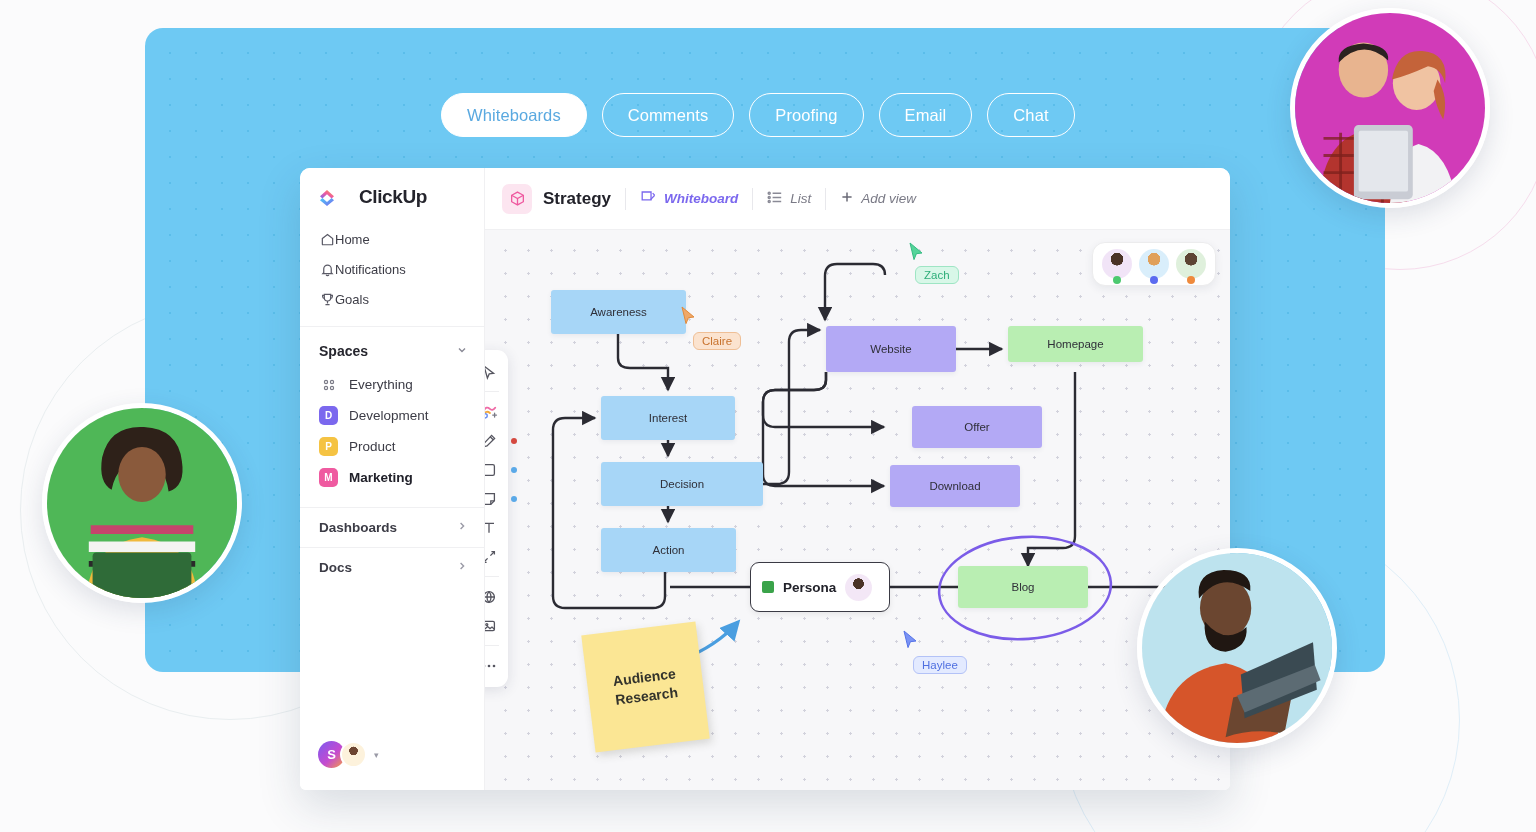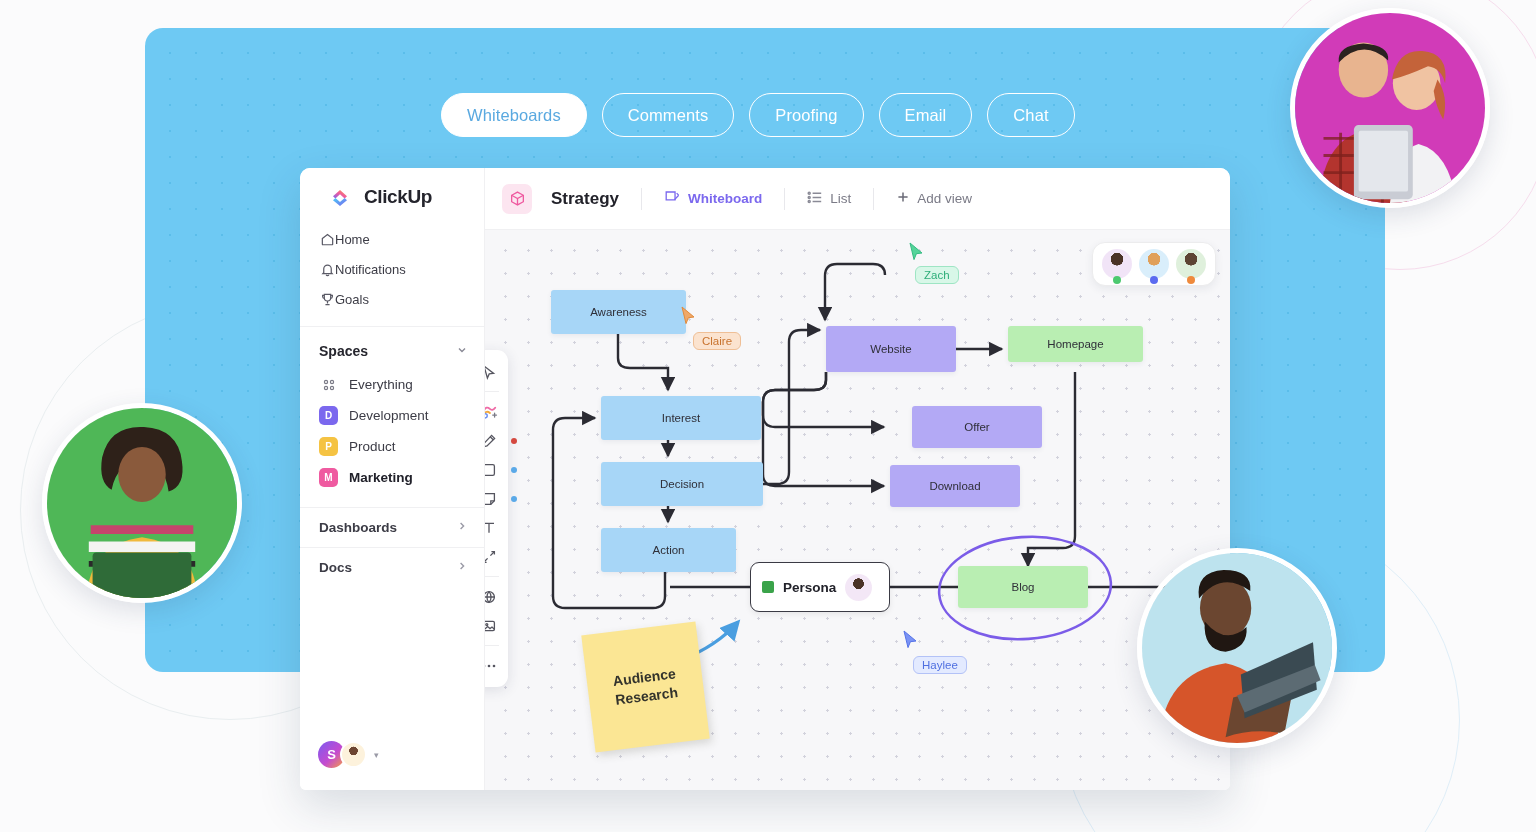--- a/index.html
+++ b/index.html
@@ -55,21 +55,21 @@
     box-shadow: 0 16px 44px rgba(40,60,90,.16);
     display: flex; overflow: hidden; z-index: 6;
   }
 
   
   .sidebar {
     width: 185px; flex: 0 0 185px; height: 100%;
     background: #ffffff; border-right: 1px solid #f0f0f2;
     display: flex; flex-direction: column; position: relative;
   }
-  .logo-row { display: flex; align-items: center; gap: 14px; padding: 18px 0 16px 30px; }
+  .logo-row { display: flex; align-items: center; gap: 22px; padding: 18px 0 16px 17px; }
   .logo-mark { width: 20px; height: 20px; position: relative; }
   .logo-text { font-size: 19px; font-weight: bold; color: #24242c; letter-spacing: -.4px; }
 
   .nav-item {
     display: flex; align-items: center; gap: 0;
     padding: 7px 0 7px 19px; font-size: 13px; color: #3c3c46; cursor: pointer;
   }
   .nav-item .ico { width: 16px; height: 16px; flex: 0 0 16px; display:flex; align-items:center; justify-content:center; }
 
   .divider { height: 1px; background: #f0f0f2; margin: 12px 0 0 0; }
@@ -107,29 +107,29 @@
   .av.photo2 {
     margin-left: -7px; background: radial-gradient(circle at 50% 34%, #6d4531 0 22%, #fdf2dc 23% 100%);
     border: 2px solid #fff;
   }
   .caret-sm { margin-left: 5px; color: #9a9aa6; font-size: 9px; }
 
   
   .main { flex: 1; height: 100%; display: flex; flex-direction: column; min-width: 0; }
   .topbar {
     height: 62px; flex: 0 0 62px; display: flex; align-items: center;
-    gap: 8px; padding-left: 17px; border-bottom: 1px solid #f0f0f2; background: #fff;
+    gap: 0; padding-left: 17px; border-bottom: 1px solid #f0f0f2; background: #fff;
   }
   .cube {
     width: 30px; height: 30px; border-radius: 7px; background: #fce5f0;
     display: flex; align-items: center; justify-content: center; margin-right: 11px;
   }
   .doc-title { font-size: 17px; font-weight: bold; color: #22222a; }
   .vsep { width: 1px; height: 22px; background: #e8e8ec; margin: 0 14px; }
-  .view-tab { display: flex; align-items: center; gap: 7px; font-size: 13.5px; color: #7a7a86; cursor: pointer; }
+  .view-tab { display: flex; align-items: center; gap: 7px; font-size: 13.5px; color: #7a7a86; cursor: pointer; font-style: italic; }
   .view-tab.active { color: #7b68ee; font-weight: bold; }
 
   
   .canvas { flex: 1; position: relative; background: #f7f7f9; overflow: hidden; }
   .canvas::before {
     content: ""; position: absolute; inset: 0;
     background-image: radial-gradient(#d2d2dc 1.2px, transparent 1.3px);
     background-size: 23px 23px; background-position: 9px 9px;
   }
 
@@ -418,21 +418,21 @@
 
           <path d="M196 430 Q232 416 253 392" fill="none" stroke="#4a9ee0" stroke-width="3.4" marker-end="url(#ahb)"></path>
           <defs>
             <marker id="ahb" markerWidth="7" markerHeight="7" refX="5" refY="3" orient="auto">
               <path d="M0,0 L6,3 L0,6 Z" fill="#4a9ee0"></path>
             </marker>
           </defs>
         </svg>
 
         <div class="node blue" style="left:66px;top:60px;width:135px;height:44px">Awareness</div>
-        <div class="node blue" style="left:116px;top:166px;width:160px;height:44px">Interest</div>
+        <div class="node blue" style="left:116px;top:166px;width:134px;height:44px">Interest</div>
         <div class="node blue" style="left:116px;top:232px;width:162px;height:44px">Decision</div>
         <div class="node blue" style="left:116px;top:298px;width:135px;height:44px">Action</div>
         <div class="node purple" style="left:341px;top:96px;width:130px;height:46px">Website</div>
         <div class="node green" style="left:523px;top:96px;width:135px;height:36px">Homepage</div>
         <div class="node purple" style="left:427px;top:176px;width:130px;height:42px">Offer</div>
         <div class="node purple" style="left:405px;top:235px;width:130px;height:42px">Download</div>
         <div class="node green" style="left:473px;top:336px;width:130px;height:42px">Blog</div>
 
         <div class="persona" style="left:265px;top:332px;width:140px;height:50px">
           <span class="gsq"></span>

